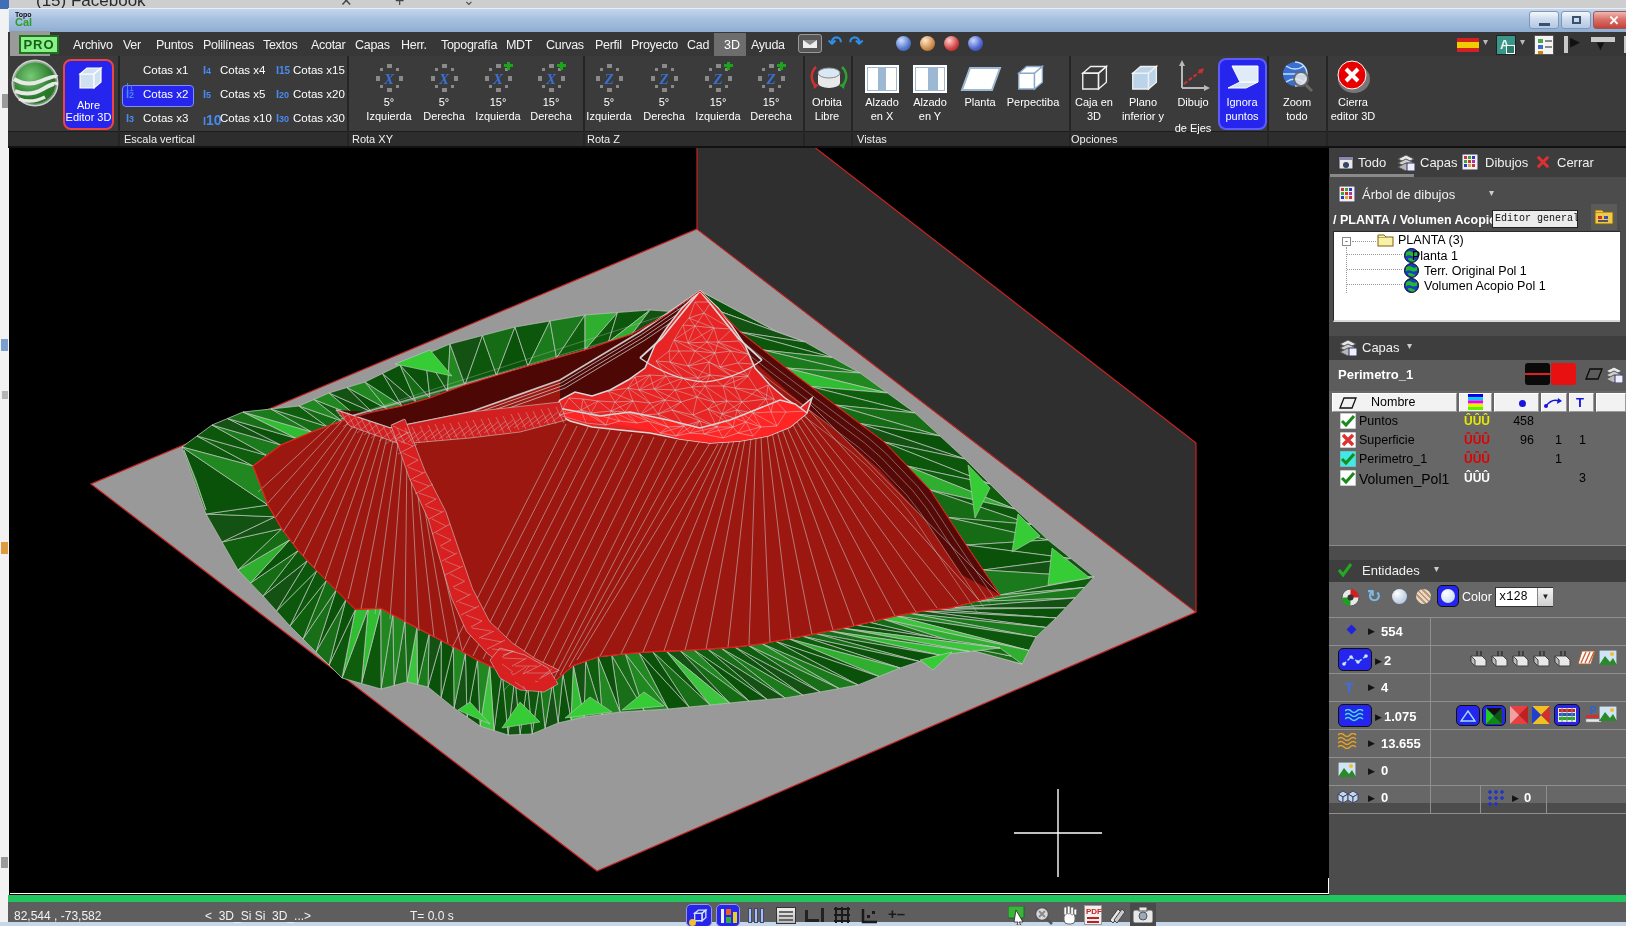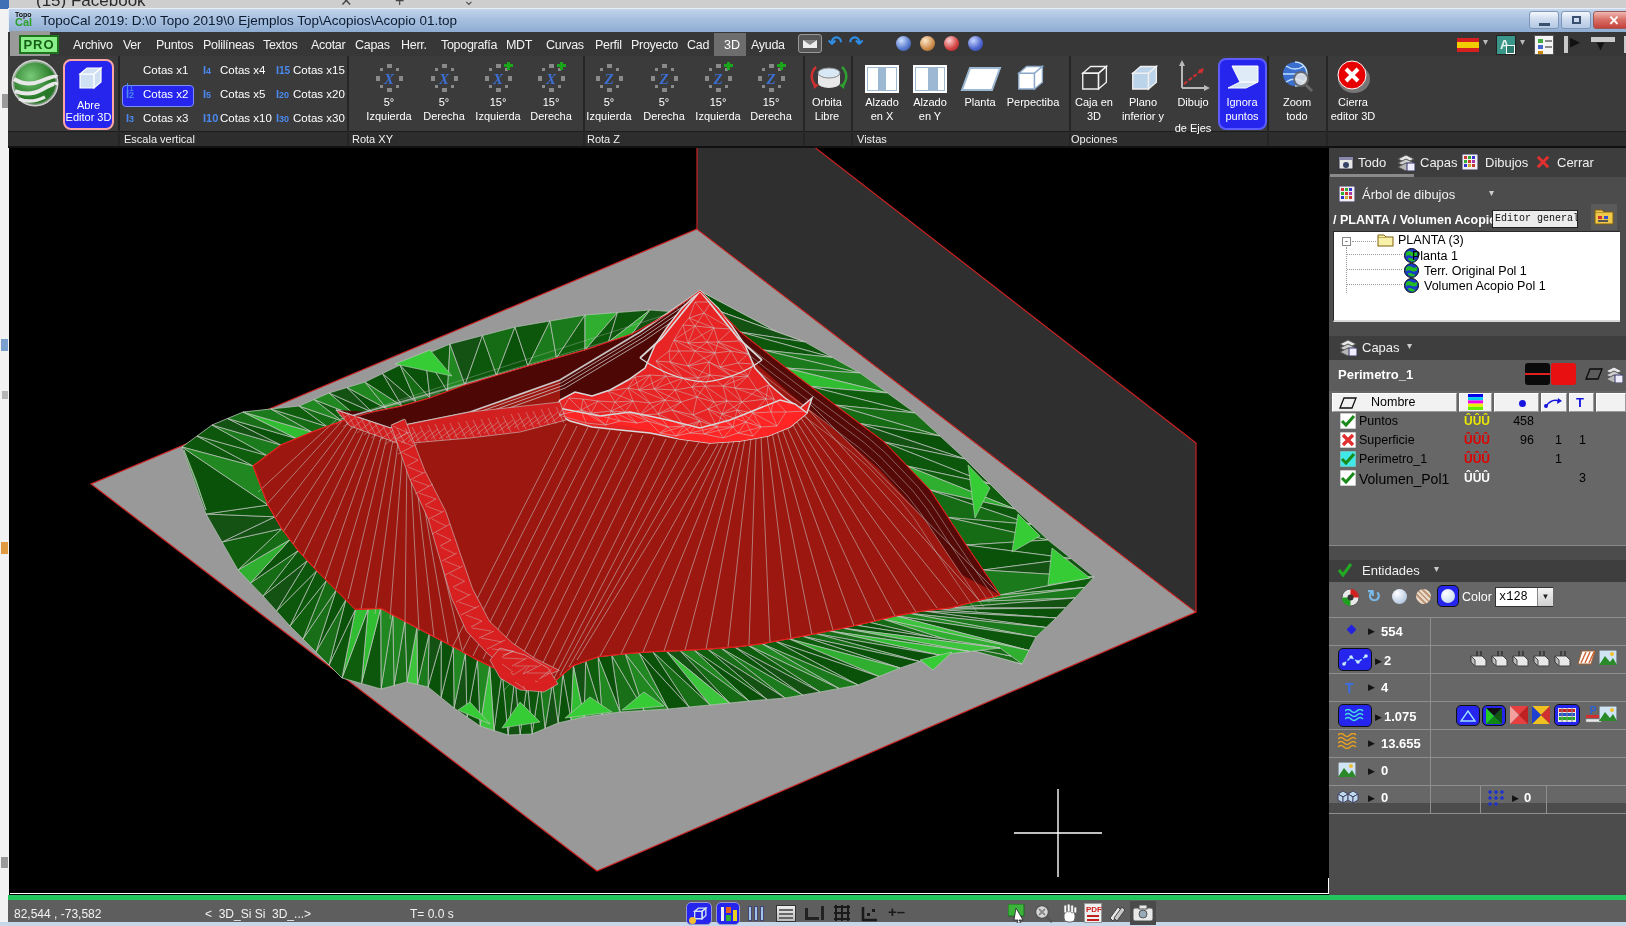--- a/index.html
+++ b/index.html
@@ -20,21 +20,20 @@
     <div class="abs" style="left:2px;top:382px;width:6px;height:8px;background:#b5b5b5"></div>
     <div class="abs" style="left:1px;top:533px;width:7px;height:12px;background:#e09a40"></div>
     <div class="abs" style="left:1px;top:848px;width:7px;height:11px;background:#9a9a9a"></div>
   </div>
 <div class="abs" style="left:0;top:922px;width:1626px;height:4px;background:#c7d7ea;"></div>
 <div class="abs" style="left:8px;top:8px;width:1618px;height:24px;background:linear-gradient(#c3d5ec,#a7c0e0 45%,#8fadd2);border-top:1px solid #e8eef8;border-left:1px solid #e8eef8;">
     <div class="abs" style="left:6px;top:2px;width:20px;height:19px;line-height:1;">
       <div style="font-size:7px;font-weight:bold;color:#111;font-family:'Liberation Sans';">Topo</div>
       <div style="font-size:11px;font-weight:bold;color:#2aa02a;margin-top:-1px;">Cal</div>
     </div>
-    <div class="abs txt" style="left:32px;top:4px;font-size:13.5px;color:#0d1b2e;">TopoCal 2019: D:\0 Topo 2019\0 Ejemplos Top\Acopios\Acopio 01.top</div>
     <div class="abs" style="left:1520px;top:2px;width:30px;height:18px;border:1px solid #7d97b5;border-radius:3px;background:linear-gradient(#f4f8fc,#cfdcef 45%,#b3c8e2);">
       <div class="abs" style="left:9px;top:11px;width:11px;height:3px;background:#39506e"></div>
     </div>
     <div class="abs" style="left:1552px;top:2px;width:30px;height:18px;border:1px solid #7d97b5;border-radius:3px;background:linear-gradient(#f4f8fc,#cfdcef 45%,#b3c8e2);">
       <div class="abs" style="left:10px;top:4px;width:9px;height:8px;border:2px solid #39506e"></div>
     </div>
     <div class="abs" style="left:1584px;top:2px;width:42px;height:18px;border:1px solid #9c5a55;border-radius:3px;background:linear-gradient(#f0b8b2,#d9736a 45%,#c4423a);color:#fff;font-weight:bold;font-size:13px;text-align:center;line-height:17px;">✕</div>
   </div>
 <div class="abs" style="left:8px;top:32px;width:1618px;height:24px;background:#373737;">
     <div class="abs txt" style="left:65px;top:6px;font-size:12.5px;letter-spacing:-0.3px;color:#f2f2f2;">Archivo</div>
@@ -113,21 +112,21 @@
       <defs>
         <radialGradient id="lg" cx="0.4" cy="0.35">
           <stop offset="0" stop-color="#bfffbf"></stop>
           <stop offset="1" stop-color="#0a4a0a"></stop>
         </radialGradient>
       </defs>
       <path d="M3,20 Q16,28 30,22 T46,18" stroke="#e8e8e8" stroke-width="4" fill="none"></path>
       <path d="M4,32 Q18,38 32,30 T45,26" stroke="#e8e8e8" stroke-width="4" fill="none"></path>
       <path d="M8,40 Q20,45 34,38" stroke="#e8e8e8" stroke-width="3.5" fill="none"></path>
     </svg>
-    <div class="abs" style="left:55px;top:3px;width:51px;height:71px;background:#2525ee;border:2px solid #fca5a5;border-radius:8px;">
+    <div class="abs" style="left:55px;top:3px;width:51px;height:71px;background:#2525ee;border:2px solid #ef4444;border-radius:8px;">
       <svg class="abs" style="left:9px;top:3px" width="32" height="32" viewBox="0 0 32 32">
         <polygon points="6,10 20,10 20,24 6,24" fill="#cfe0f2" stroke="#fff" stroke-width="1.2"></polygon>
         <polygon points="6,10 13,4 27,4 20,10" fill="#cfe0f2" stroke="#fff" stroke-width="1.2"></polygon>
         <polygon points="20,10 27,4 27,18 20,24" fill="#cfe0f2" stroke="#fff" stroke-width="1.2"></polygon>
       </svg>
       <div class="abs" style="left:0;top:38px;width:47px;text-align:center;font-size:11px;color:#fff;">Abre<br>Editor 3D</div>
     </div>
     <div class="abs" style="left:114px;top:29px;width:72px;height:22px;background:#2525ee;border:1px solid #7a8cff;border-radius:4px;"></div>
     <div class="abs txt" style="left:118px;top:1px;font-size:11px;font-weight:normal;color:#4a8af0;margin-top:24px;">I<span style="font-size:9px;">1</span></div>
     <div class="abs txt" style="left:135px;top:8px;font-size:11.5px;color:#fff;">Cotas x1</div>
@@ -136,21 +135,21 @@
     <div class="abs txt" style="left:268px;top:8px;font-size:11px;font-weight:bold;color:#4a8af0;">I<span style="font-size:10px;">15</span></div>
     <div class="abs txt" style="left:285px;top:8px;font-size:11.5px;color:#fff;">Cotas x15</div>
     <div class="abs txt" style="left:118px;top:32px;font-size:11px;font-weight:bold;color:#4a8af0;">I<span style="font-size:9px;">2</span></div>
     <div class="abs txt" style="left:135px;top:32px;font-size:11.5px;color:#fff;">Cotas x2</div>
     <div class="abs txt" style="left:195px;top:32px;font-size:11px;font-weight:bold;color:#4a8af0;">I<span style="font-size:9px;">5</span></div>
     <div class="abs txt" style="left:212px;top:32px;font-size:11.5px;color:#fff;">Cotas x5</div>
     <div class="abs txt" style="left:268px;top:32px;font-size:11px;font-weight:bold;color:#4a8af0;">I<span style="font-size:9px;">20</span></div>
     <div class="abs txt" style="left:285px;top:32px;font-size:11.5px;color:#fff;">Cotas x20</div>
     <div class="abs txt" style="left:118px;top:56px;font-size:11px;font-weight:bold;color:#4a8af0;">I<span style="font-size:9px;">3</span></div>
     <div class="abs txt" style="left:135px;top:56px;font-size:11.5px;color:#fff;">Cotas x3</div>
-    <div class="abs txt" style="left:195px;top:56px;font-size:11px;font-weight:bold;color:#4a8af0;">I<span style="font-size:11px;margin-top:41px;">10</span></div>
+    <div class="abs txt" style="left:195px;top:56px;font-size:11px;font-weight:bold;color:#4a8af0;">I<span style="font-size:14px;margin-top:41px;">10</span></div>
     <div class="abs txt" style="left:212px;top:56px;font-size:11.5px;color:#fff;">Cotas x10</div>
     <div class="abs txt" style="left:268px;top:56px;font-size:11px;font-weight:bold;color:#4a8af0;">I<span style="font-size:9px;">30</span></div>
     <div class="abs txt" style="left:285px;top:56px;font-size:11.5px;color:#fff;">Cotas x30</div>
     <svg class="abs" style="left:366px;top:6px" width="30" height="32" viewBox="0 0 30 32">
       <g fill="#8a8a8a">
         <rect x="13" y="2" width="5" height="4"></rect>
         <rect x="13" y="26" width="5" height="4"></rect>
         <rect x="2" y="14" width="4" height="5"></rect>
         <rect x="25" y="14" width="4" height="5"></rect>
         <rect x="6" y="6" width="3" height="3"></rect>
@@ -1387,21 +1386,21 @@
       <g stroke="#2233cc" stroke-width="1.6">
         <path d="M4,2 V6 M2,4 H6 M10,2 V6 M8,4 H12 M16,2 V6 M14,4 H18"></path>
         <path d="M4,8 V12 M2,10 H6 M10,8 V12 M8,10 H12 M16,8 V12 M14,10 H18"></path>
         <path d="M4,14 V18 M2,16 H6 M10,14 V18 M8,16 H12"></path>
       </g>
     </svg>
     <div class="abs txt" style="left:183px;top:645px;font-size:9px;color:#111;">▶</div>
     <div class="abs txt" style="left:195px;top:642px;color:#fff;font-weight:bold;">0</div>
     <div class="abs" style="left:217px;top:637px;width:1px;height:28px;background:#8f8f8f;"></div>
   </div>
-<div class="abs" style="left:8px;top:895px;width:1618px;height:27px;background:#5e5e5e;border-top:5px solid #22c55e;font-size:12px;color:#f2f2f2;">
+<div class="abs" style="left:8px;top:895px;width:1618px;height:27px;background:#5e5e5e;border-top:7px solid #22c55e;font-size:12px;color:#f2f2f2;">
     <div class="abs txt" style="left:6px;top:7px;">82,544 , -73,582</div>
     <div class="abs txt" style="left:197px;top:7px;">&lt;&nbsp; 3D_Si Si&nbsp; 3D_...&gt;</div>
     <div class="abs txt" style="left:402px;top:7px;">T= 0.0 s</div>
     <div class="abs" style="left:678px;top:2px;width:26px;height:23px;background:#2525ee;border:1px solid #99c;border-radius:5px;">
       <svg class="abs" style="left:4px;top:3px" width="18" height="17" viewBox="0 0 32 32">
         <polygon points="6,10 20,10 20,24 6,24" fill="none" stroke="#cfe0f2" stroke-width="2.5"></polygon>
         <polygon points="6,10 13,4 27,4 20,10" fill="none" stroke="#cfe0f2" stroke-width="2.5"></polygon>
         <polygon points="20,10 27,4 27,18 20,24" fill="none" stroke="#cfe0f2" stroke-width="2.5"></polygon>
       </svg>
       <div class="abs" style="left:2px;top:14px;width:7px;height:7px;border-radius:50%;background:#f0c030;"></div>

